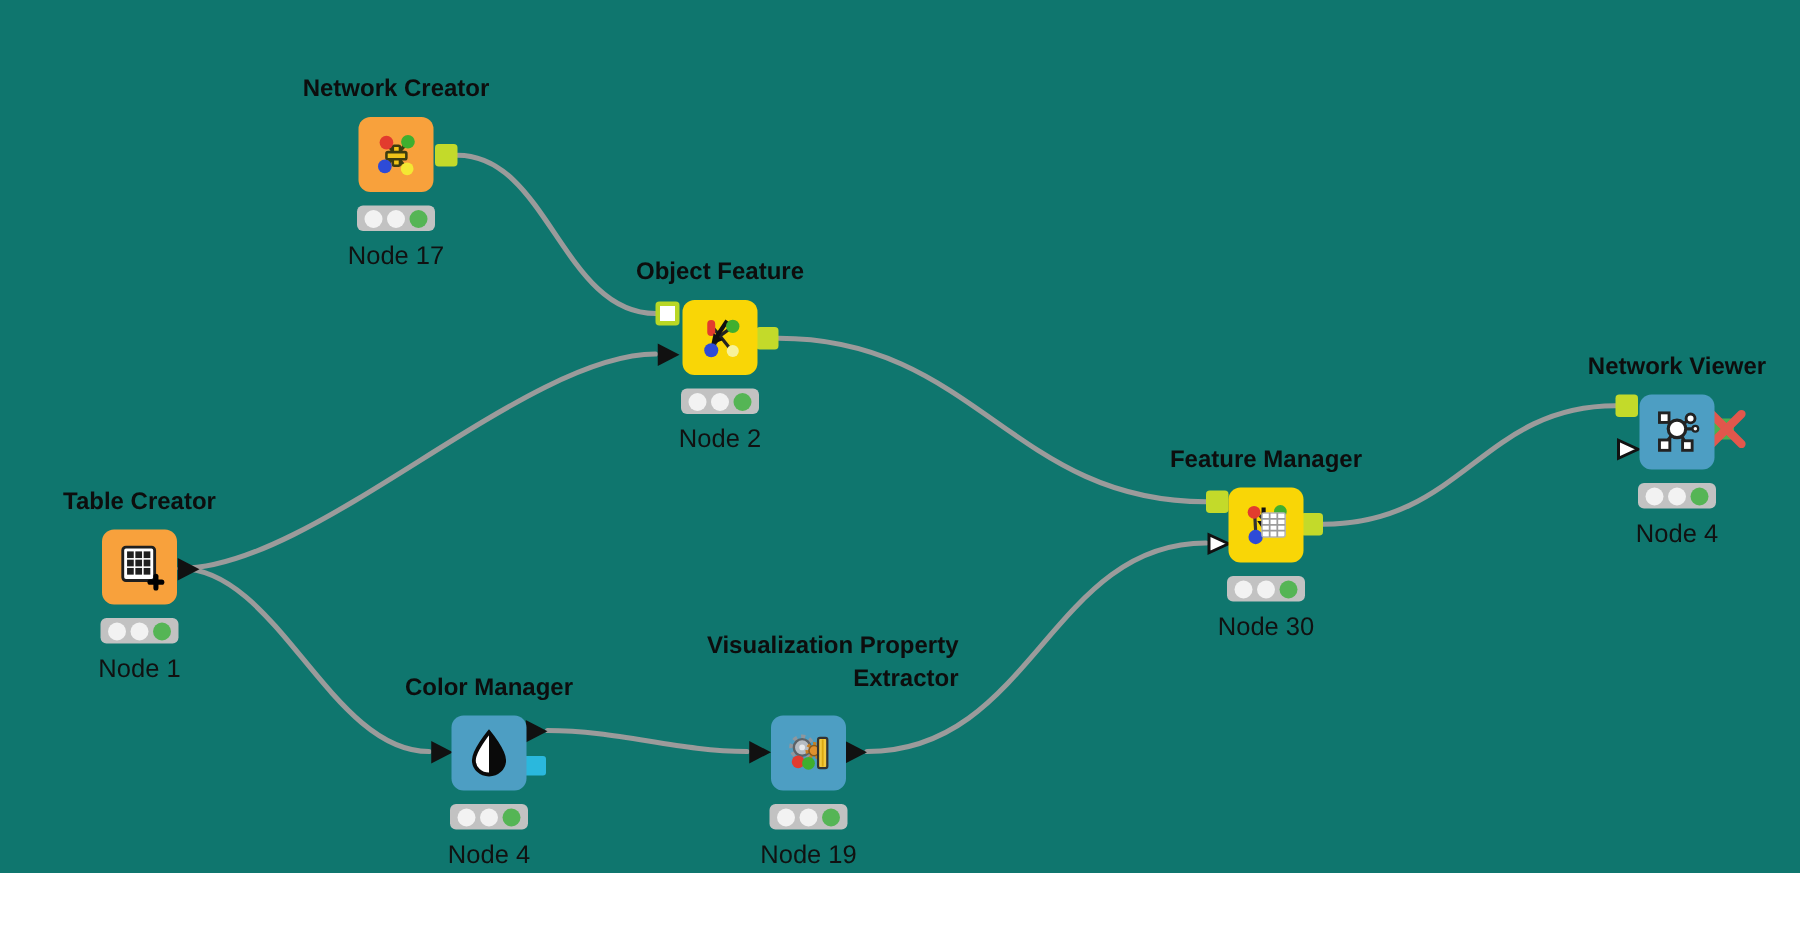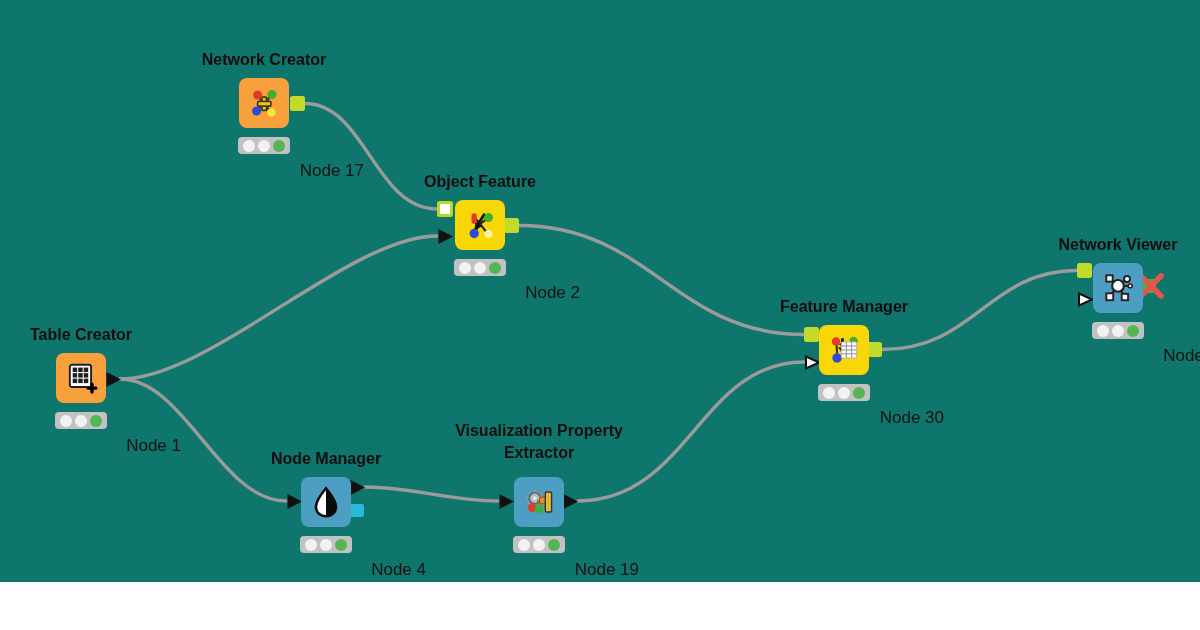--- a/index.html
+++ b/index.html
@@ -7,36 +7,36 @@
     position:relative;width:1200px;height:582px;background:#0f766e;overflow:hidden;
     font-family:"Liberation Sans",sans-serif;color:#111;
   }
   .wires{position:absolute;left:0;top:0;z-index:1;}
   .wires path{fill:none;stroke:#9b9b9b;stroke-width:3.4;stroke-linecap:round;}
   .node-group{position:absolute;width:50px;height:50px;z-index:2;}
   .node-title{
     position:absolute;left:-75px;top:-29px;width:200px;text-align:center;
     font-weight:700;font-size:16px;line-height:1.38;color:#0d0d0d;white-space:nowrap;
   }
-  .node-title.two-line{top:-57px;white-space:normal;}
+  .node-title.two-line{top:-57px;white-space:normal;text-align:right;}
   .node-body{
     position:absolute;left:0;top:0;width:50px;height:50px;border-radius:8px;
     display:flex;align-items:center;justify-content:center;
   }
   .node-body.orange{background:#f8a13c;}
   .node-body.yellow{background:#f9d606;}
   .node-body.teal{background:#4d9ec3;}
   .traffic-light{
     position:absolute;left:-1px;top:59px;width:52px;height:17px;background:#c2c2c2;
     border-radius:4px;display:flex;align-items:center;justify-content:center;gap:3px;
   }
   .light{width:12px;height:12px;border-radius:50%;background:#f2f2f2;}
   .light.on{background:#55b555;}
   .node-label{
-    position:absolute;left:-75px;top:83px;width:200px;text-align:right;
+    position:absolute;left:-75px;top:83px;width:200px;text-align:center;
     font-size:17px;color:#111;
   }
   .port{position:absolute;}
   .port-square{width:15px;height:15px;background:#c3da2a;border-radius:2.5px;}
   .port-square.hollow{width:10px;height:10px;background:#fff;border:3px solid #b9d725;}
   .port-cyan{width:16px;height:13px;background:#2ab8dd;border-radius:2px;}
   .port svg{display:block;}
 </style>
 </head>
 <body>
@@ -108,21 +108,21 @@
       </svg>
     </div>
     <div class="traffic-light">
       <span class="light"></span>
       <span class="light"></span>
       <span class="light on"></span>
     </div>
     <div class="node-label">Node 2</div>
   </div>
 
-  <div class="node-group" style="left:56px;top:353px">
+  <div class="node-group" style="left:68px;top:353px">
     <div class="node-title">Table Creator</div>
     <div class="port" style="left:49px;top:18px">
       <svg width="17" height="17" viewBox="0 0 17 17">
           <path d="M1.5,1 L16,8.5 L1.5,16 Z" fill="#111"></path>
         </svg>
     </div>
     <div class="node-body orange">
       <svg width="34" height="34" viewBox="0 0 32 32">
         <rect x="5.5" y="3.5" width="20" height="21" rx="2" fill="#fff" stroke="#1f1f1f" stroke-width="1.8"></rect>
         <g fill="#1f1f1f">
@@ -144,21 +144,21 @@
     </div>
     <div class="traffic-light">
       <span class="light"></span>
       <span class="light"></span>
       <span class="light on"></span>
     </div>
     <div class="node-label">Node 1</div>
   </div>
 
   <div class="node-group" style="left:301px;top:477px">
-    <div class="node-title">Node Manager</div>
+    <div class="node-title">Color Manager</div>
     <div class="port" style="left:-15px;top:16px">
       <svg width="17" height="17" viewBox="0 0 17 17">
           <path d="M1.5,1 L16,8.5 L1.5,16 Z" fill="#111"></path>
         </svg>
     </div>
     <div class="port" style="left:48px;top:2px">
       <svg width="17" height="17" viewBox="0 0 17 17">
           <path d="M1.5,1 L16,8.5 L1.5,16 Z" fill="#111"></path>
         </svg>
     </div>

